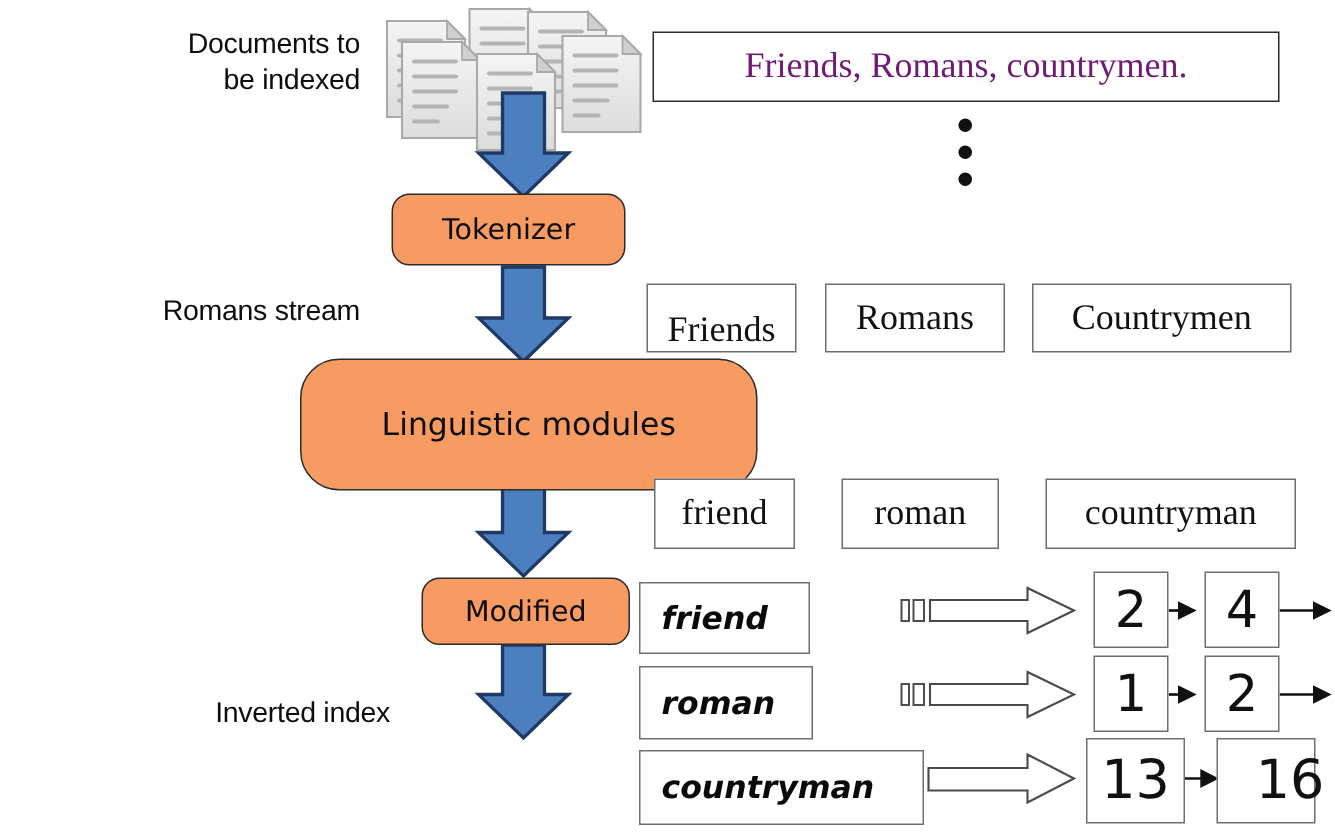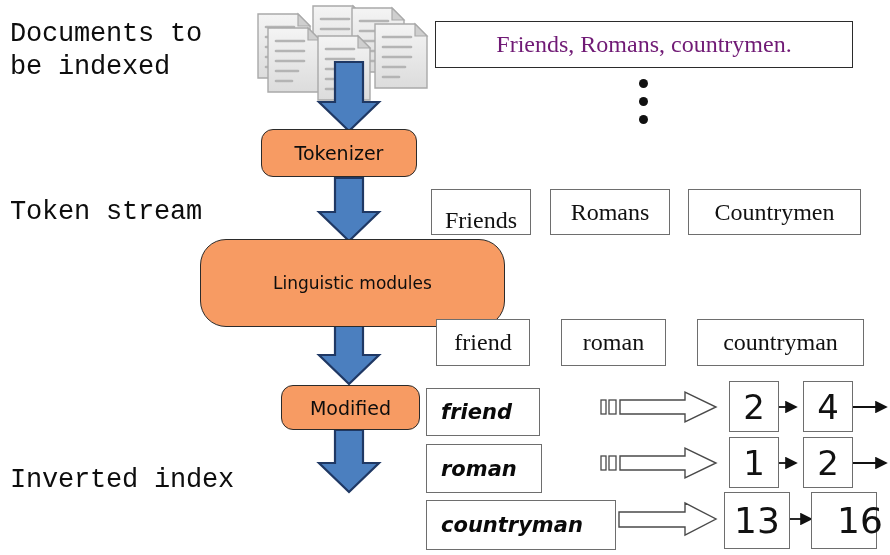--- a/index.html
+++ b/index.html
@@ -15,42 +15,43 @@
     position: relative;
     width: 890px;
     height: 555px;
     background: #ffffff;
     overflow: hidden;
   }
   .abs { position: absolute; box-sizing: border-box; }
 
   
   .stage-label {
-    font-family: Liberation Mono, monospace;
-    font-size: 27px;
+    font-family: Liberation Sans, sans-serif;
+    font-size: 19px;
     color: #0d0d0d;
     line-height: 1.24;
     letter-spacing: -0.2px;
     white-space: pre-line;
+    text-align: right;
   }
 
   
   .proc {
     background: #F79B63;
     border: 1.6px solid #2b2b2b;
     border-radius: 12px;
     display: flex;
     align-items: center;
     justify-content: center;
     color: #0d0d0d;
     font-family: "DejaVu Sans", sans-serif;
     font-size: 19px;
     z-index: 6;
   }
-  .proc.big { border-radius: 26px; font-size: 17px; }
+  .proc.big { border-radius: 26px; font-size: 21px; }
 
   
   .tokbox {
     background: #ffffff;
     border: 1.4px solid #6e6e6e;
     display: flex;
     align-items: center;
     justify-content: center;
     font-family: "Liberation Serif", serif;
     font-size: 24px;
@@ -175,21 +176,21 @@
       <line x1="779" y1="407" x2="796" y2="407" marker-end="url(#tiphead)"></line>
       <line x1="853" y1="407" x2="886" y2="407" marker-end="url(#tiphead)"></line>
       <line x1="779" y1="463" x2="796" y2="463" marker-end="url(#tiphead)"></line>
       <line x1="853" y1="463" x2="886" y2="463" marker-end="url(#tiphead)"></line>
       <line x1="790" y1="519" x2="811" y2="519" marker-end="url(#tiphead)"></line>
     </g>
   </svg>
 
   <div class="abs stage-label" style="left:10px; top:18px; width:230px;">Documents to
 be indexed</div>
-  <div class="abs stage-label" style="left:10px; top:196px; width:230px;">Token stream</div>
+  <div class="abs stage-label" style="left:10px; top:196px; width:230px;">Romans stream</div>
   <div class="abs stage-label" style="left:10px; top:464px; width:250px;">Inverted index</div>
 
   <div class="abs docbox" style="left:435px; top:21px; width:418px; height:47px;">
     <span>Friends, Romans, countrymen.</span>
   </div>
   <div class="abs vdots" style="left:639px; top:79px;">
     <i></i>
       <i></i>
       <i></i>
   </div>

